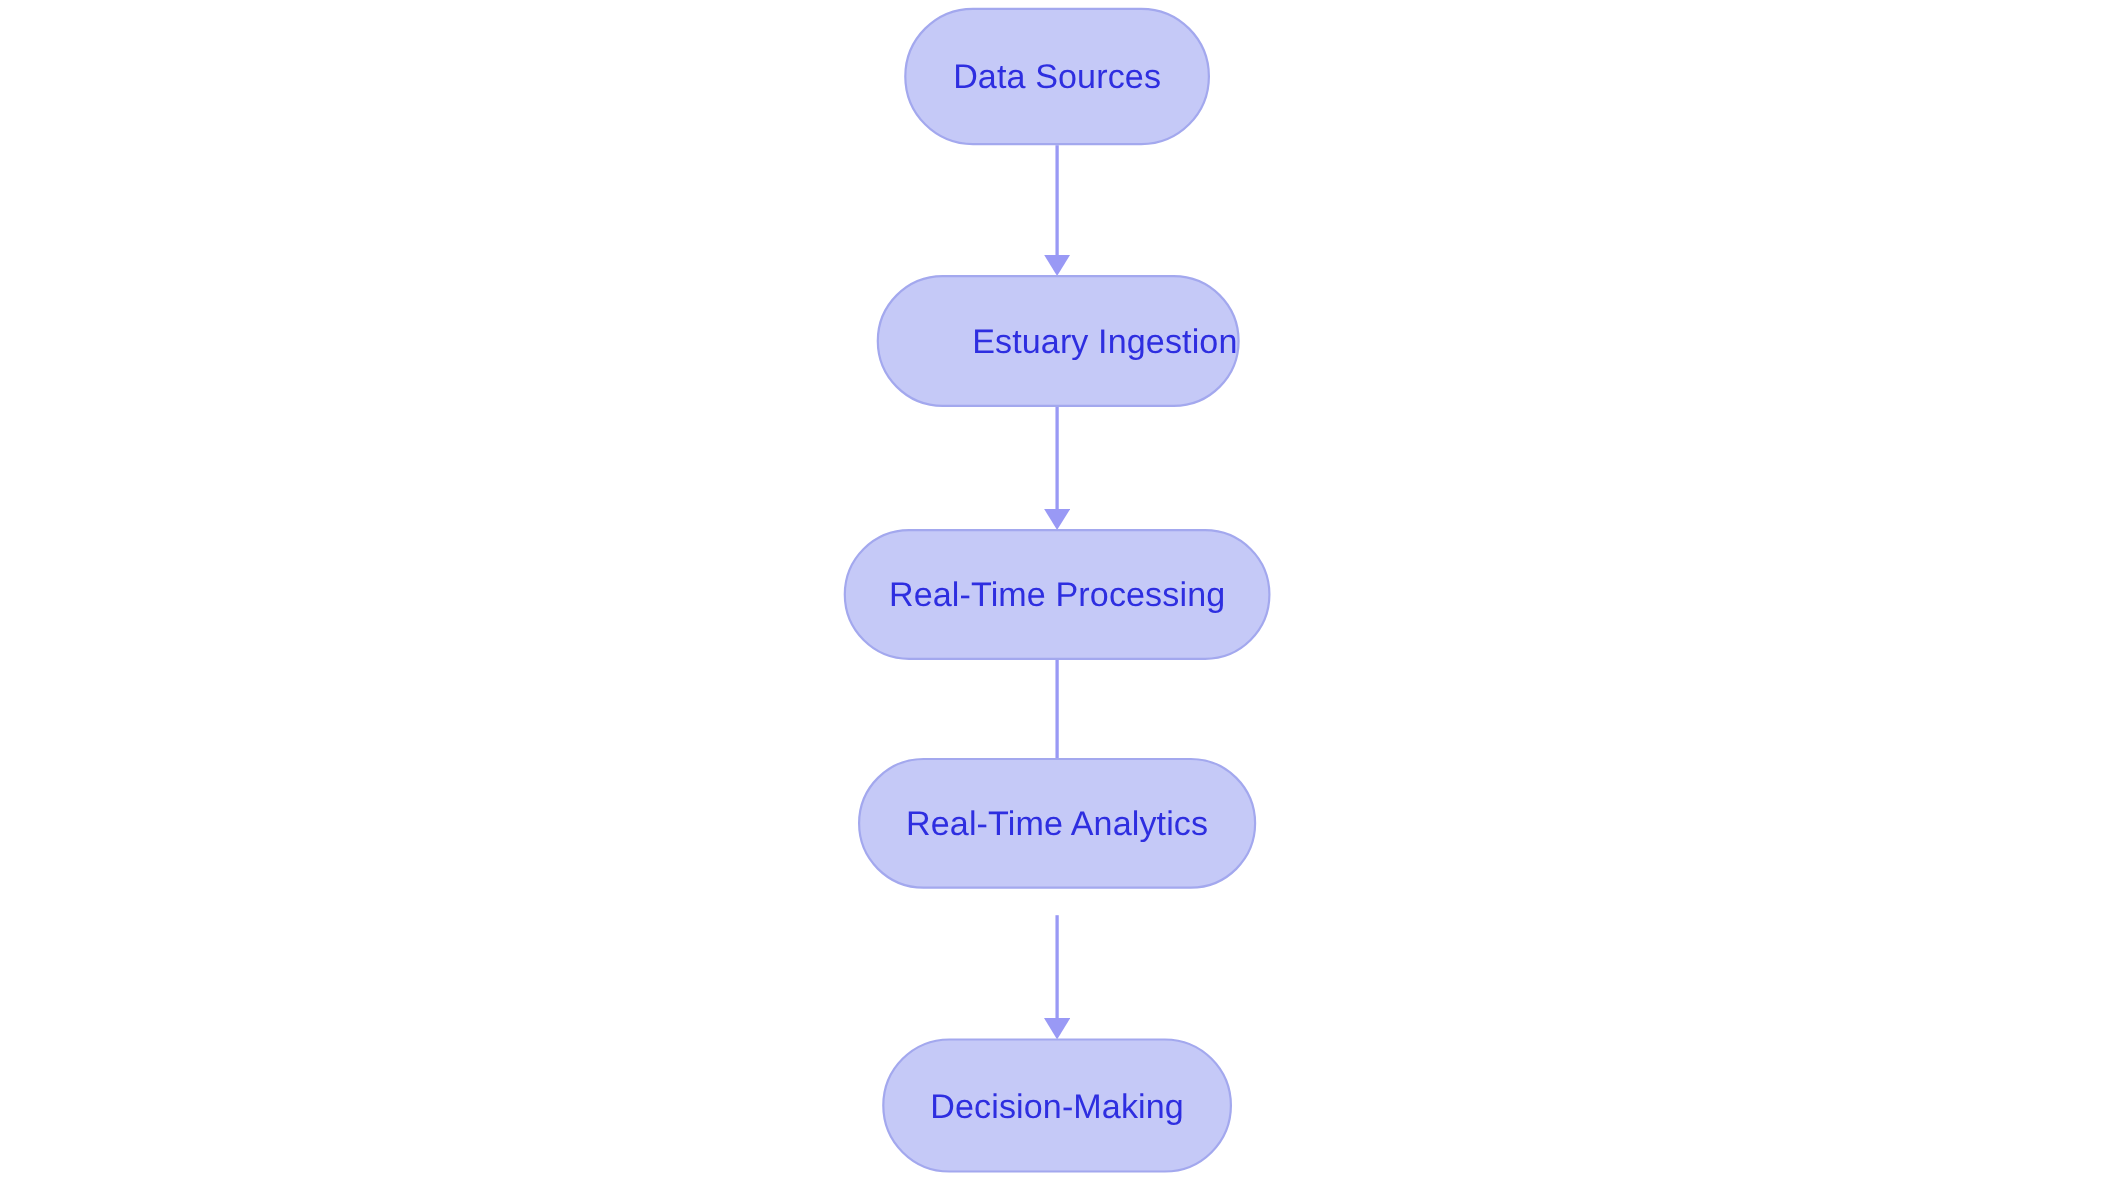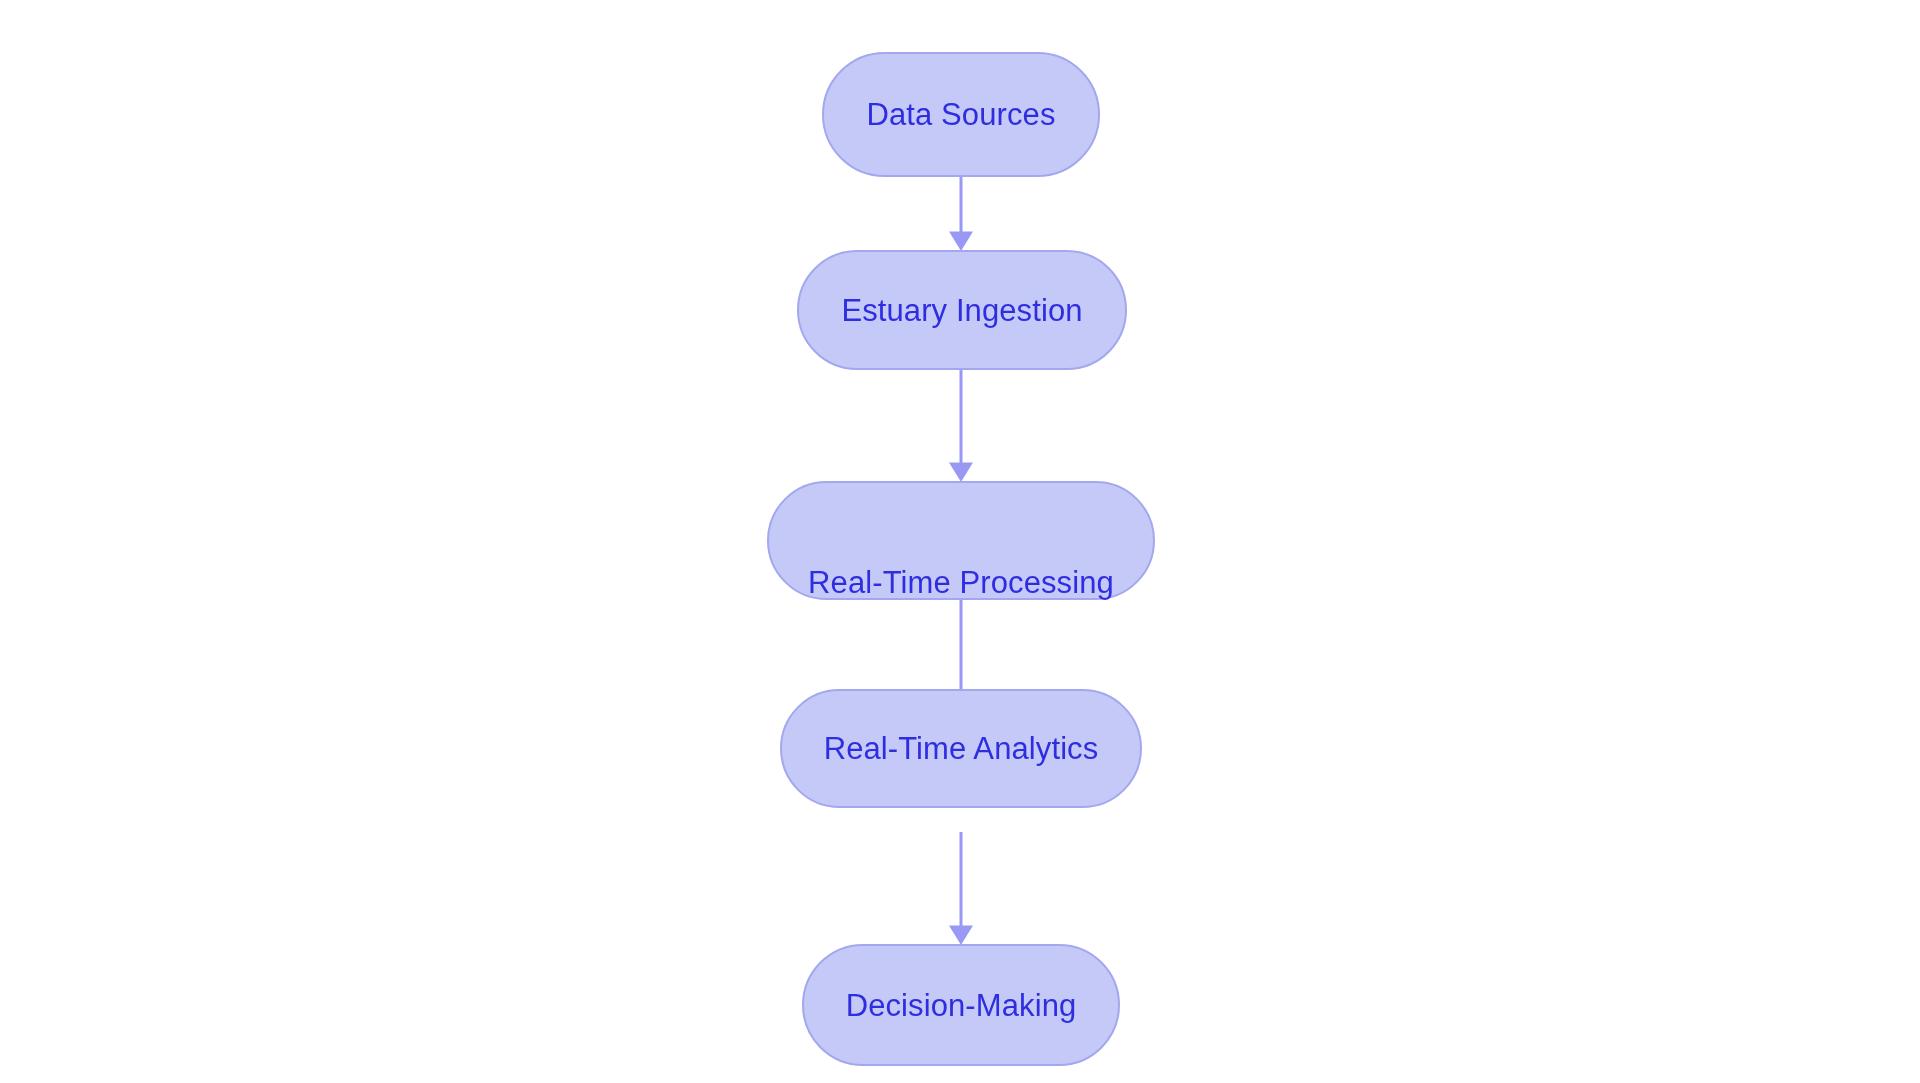--- a/index.html
+++ b/index.html
@@ -47,23 +47,23 @@
   }
   .node-label {
     font-size: 31px;
     font-weight: 400;
     letter-spacing: 0.1px;
     line-height: 1;
     color: #2e2ee0;
     user-select: none;
   }
 
-  .node-0 { left: 822px;  top: 7px;   width: 278px; height: 125px; margin-top: 45px; }
-  .node-1 { left: 797px;  top: 250px; width: 330px; height: 120px; }
-  .node-2 { left: 767px;  top: 481px; width: 388px; height: 119px; align-items: flex-end; }
+  .node-0 { left: 822px;  top: 7px;   width: 278px; height: 125px; }
+  .node-1 { left: 797px;  top: 250px; width: 330px; height: 120px; justify-content: flex-end; }
+  .node-2 { left: 767px;  top: 481px; width: 388px; height: 119px; }
   .node-3 { left: 780px;  top: 689px; width: 362px; height: 119px; }
   .node-4 { left: 802px;  top: 944px; width: 318px; height: 122px; text-align: center; }
 </style>
 </head>
 <body>
 
 <div id="flow-canvas">
 
   <svg class="connector" viewBox="0 0 1920 1083" width="1920" height="1083" xmlns="http://www.w3.org/2000/svg">
     <defs>

